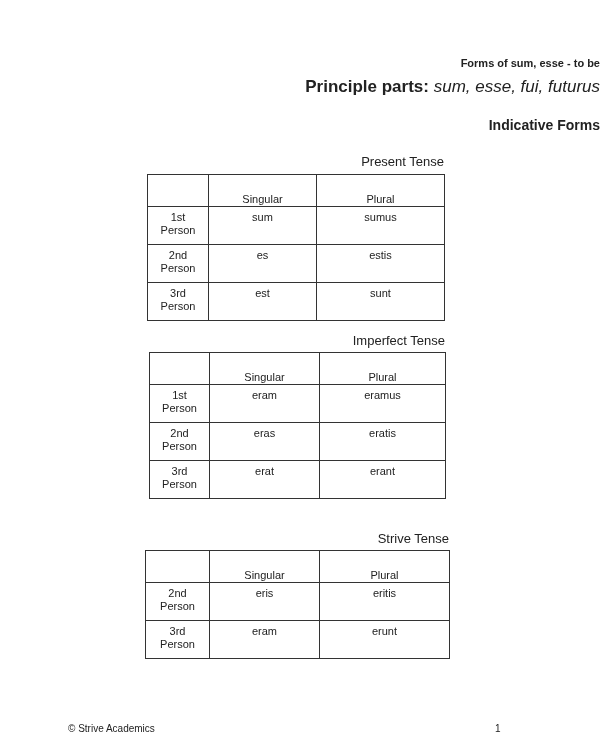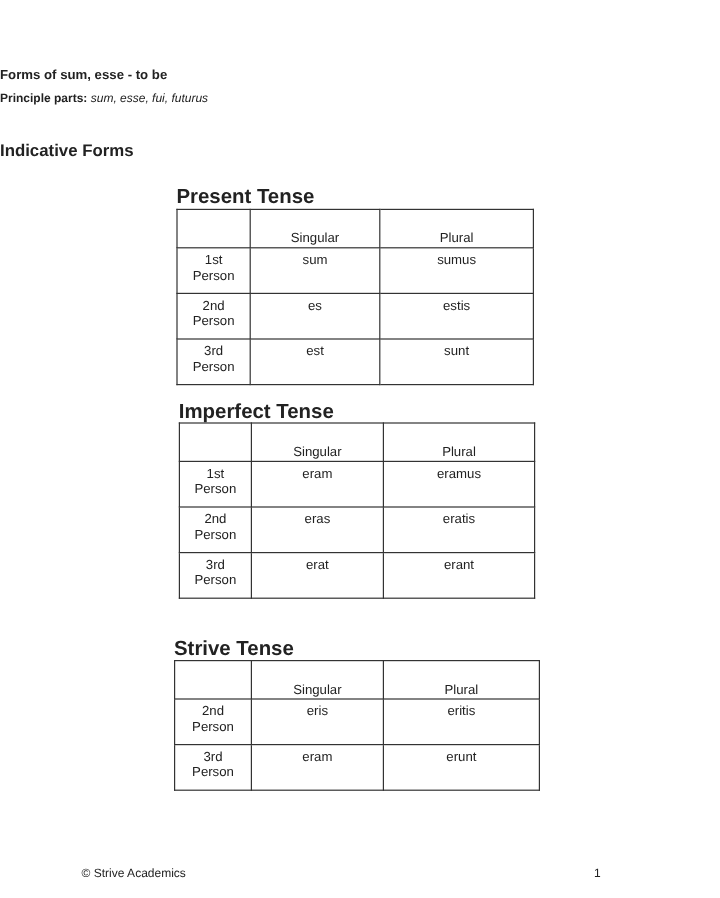--- a/index.html
+++ b/index.html
@@ -2,27 +2,27 @@
 <html><head>
 <meta charset="utf-8">
 <style>
   html, body { margin: 0; padding: 0; }
   body {
     width: 600px; height: 748px; background: #ffffff; position: relative;
     font-family: "Liberation Sans", sans-serif; color: #222;
     overflow: hidden;
   }
   .abs { position: absolute; }
-  .center-text { position: absolute; left: 0; width: 600px; text-align: left; }
+  .center-text { position: absolute; left: 0; width: 600px; text-align: right; }
   .title { top: 57px; font-size: 11px; font-weight: bold; }
-  .subtitle { top: 77px; font-size: 10px; }
+  .subtitle { top: 77px; font-size: 17px; }
   .subtitle b { font-weight: bold; }
   .subtitle i { font-style: italic; }
   .section { top: 117px; font-size: 14px; font-weight: bold; }
-  .tense-title { position: absolute; font-size: 17px; font-weight: bold; text-align: left; }
+  .tense-title { position: absolute; font-size: 13px; font-weight: normal; text-align: right; }
   table.conj {
     position: absolute; border-collapse: collapse; font-size: 11px;
     table-layout: fixed;
   }
   table.conj td {
     border: 1.3px solid #333; text-align: center; vertical-align: top;
     padding: 4px 2px 0 2px; line-height: 13px; box-sizing: border-box;
   }
   table.conj tr.hdr td { vertical-align: middle; padding-top: 18px; }
   table.conj td.person { padding-top: 4px; }

